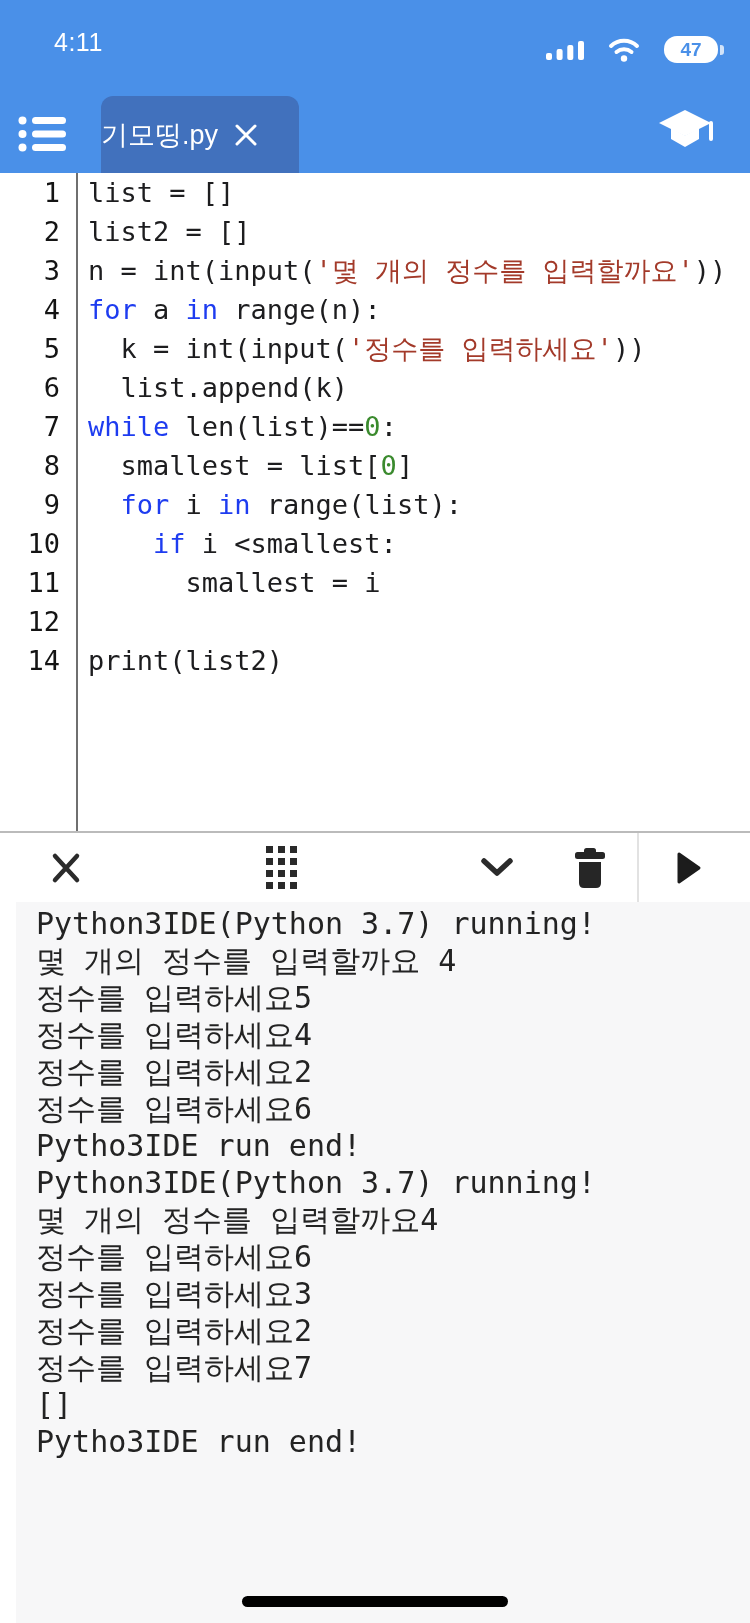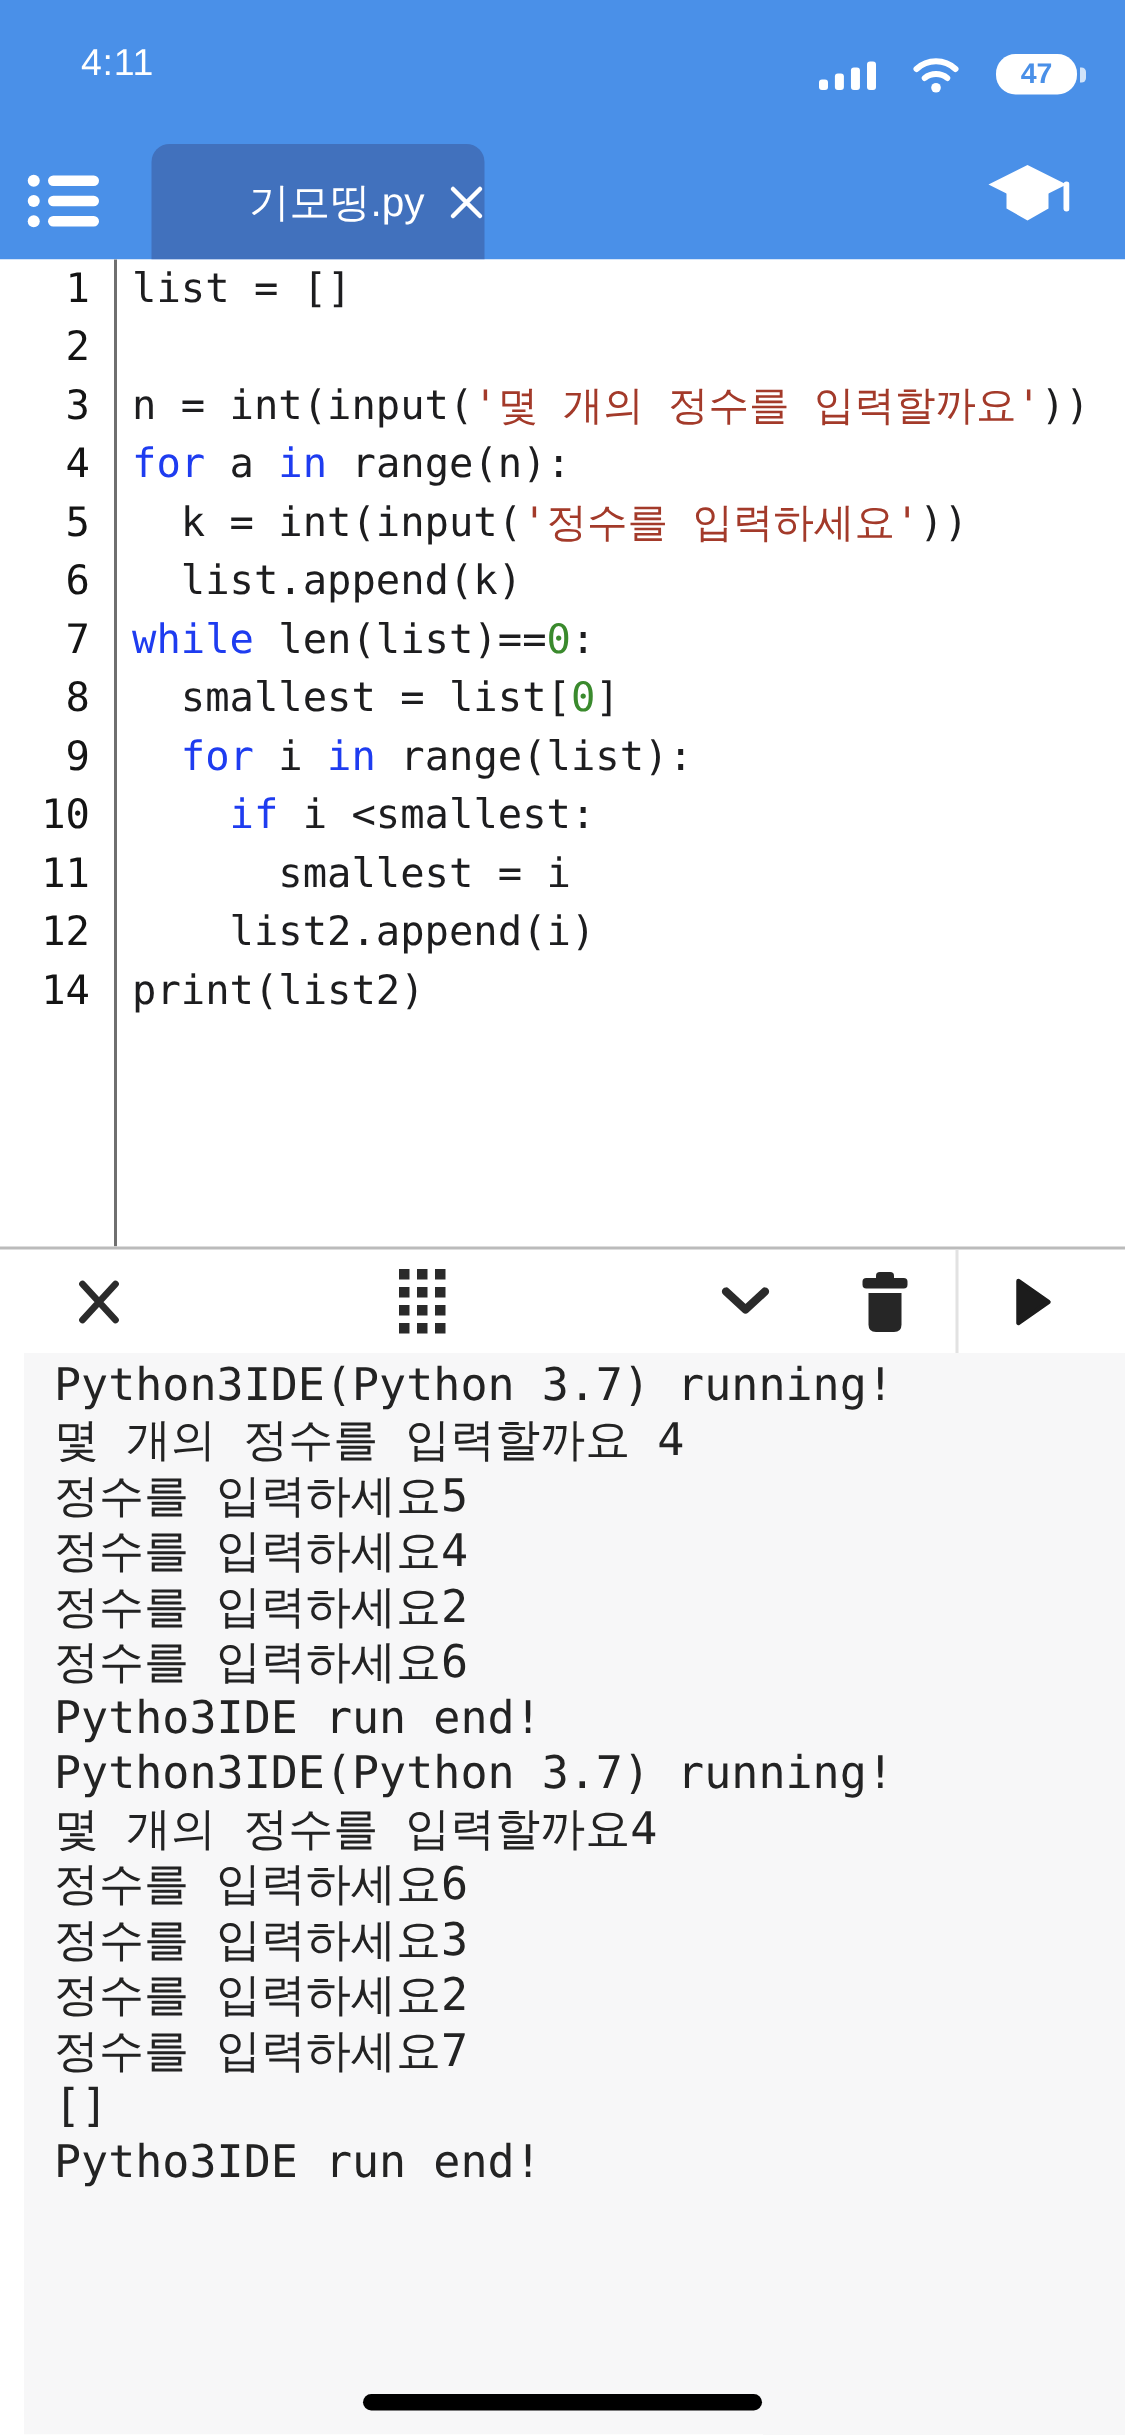--- a/index.html
+++ b/index.html
@@ -23,23 +23,23 @@
   
   .header{position:absolute;top:0;left:0;width:750px;height:173px;background:var(--c-header);}
   .time{position:absolute;left:54px;top:28px;color:#fff;font-size:25px;font-weight:400;letter-spacing:.5px;}
   .status-icons{position:absolute;right:32px;top:36px;display:flex;align-items:center;gap:24px;}
   .battery{position:relative;width:54px;height:27px;background:#fff;border-radius:13px;display:flex;align-items:center;justify-content:center;}
   .battery span{color:var(--c-header);font-size:19px;font-weight:700;}
   .battery .nub{position:absolute;right:-6px;top:8.5px;width:4px;height:10px;border-radius:0 3px 3px 0;background:rgba(255,255,255,.75);}
 
   .menu-btn{position:absolute;left:16px;top:110px;width:52px;height:48px;display:flex;align-items:center;justify-content:center;}
   .tab{
-    position:absolute;left:101px;top:96px;width:222px;height:77px;
+    position:absolute;left:101px;top:96px;width:198px;height:77px;
     background:var(--c-tab);border-radius:12px 12px 0 0;
-    display:flex;align-items:center;justify-content:flex-end;gap:16px;color:#fff;
+    display:flex;align-items:center;justify-content:flex-start;gap:16px;color:#fff;
   }
   .tab-title{font-size:27px;}
   .learn-btn{position:absolute;right:36px;top:104px;width:58px;height:58px;display:flex;align-items:center;justify-content:center;}
 
   
   .editor{position:absolute;top:173px;left:0;width:750px;height:658px;background:#fff;}
   .gutter-line{position:absolute;left:76px;top:0;bottom:0;width:2px;background:#6f6f6f;}
   .code-rows{position:absolute;top:0;left:0;right:0;}
   .row{display:flex;height:39px;line-height:39px;font-family:"DejaVu Sans Mono",monospace;font-size:27px;}
   .ln{flex:0 0 60px;text-align:right;color:#141414;}
@@ -126,20 +126,21 @@
 
   <div class="editor">
     <div class="gutter-line"></div>
     <div class="code-rows" id="code-rows">
         <div class="row">
           <span class="ln">1</span>
           <span class="code"><span class="tk-p">list = []</span></span>
         </div>
         <div class="row">
           <span class="ln">2</span>
+          <span class="code"><span class="tk-p">list2 = []</span></span>
         </div>
         <div class="row">
           <span class="ln">3</span>
           <span class="code"><span class="tk-p">n = int(input(</span><span class="tk-s">'몇 개의 정수를 입력할까요'</span><span class="tk-p">))</span></span>
         </div>
         <div class="row">
           <span class="ln">4</span>
           <span class="code"><span class="tk-k">for</span><span class="tk-p"> a </span><span class="tk-k">in</span><span class="tk-p"> range(n):</span></span>
         </div>
         <div class="row">
@@ -165,21 +166,20 @@
         <div class="row">
           <span class="ln">10</span>
           <span class="code"><span class="tk-p">    </span><span class="tk-k">if</span><span class="tk-p"> i &lt;smallest:</span></span>
         </div>
         <div class="row">
           <span class="ln">11</span>
           <span class="code"><span class="tk-p">      smallest = i</span></span>
         </div>
         <div class="row">
           <span class="ln">12</span>
-          <span class="code"><span class="tk-p">    list2.append(i)</span></span>
         </div>
         <div class="row">
           <span class="ln">14</span>
           <span class="code"><span class="tk-p">print(list2)</span></span>
         </div>
       </div>
   </div>
 
   <div class="toolbar">
     <div class="tool-btn btn-close">

